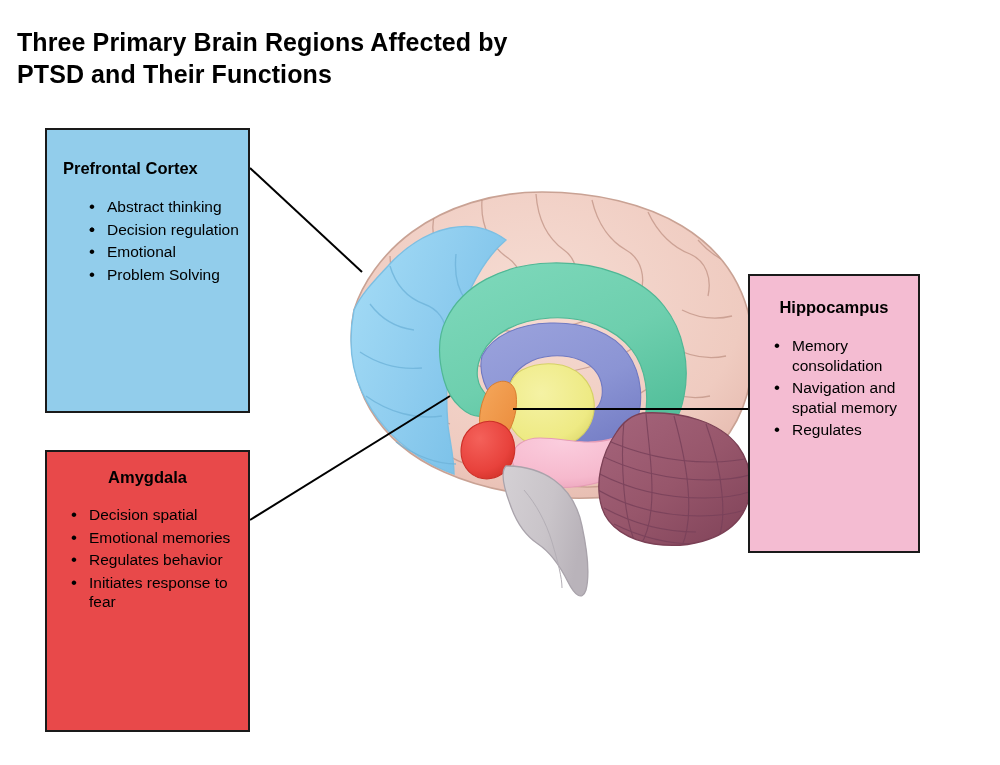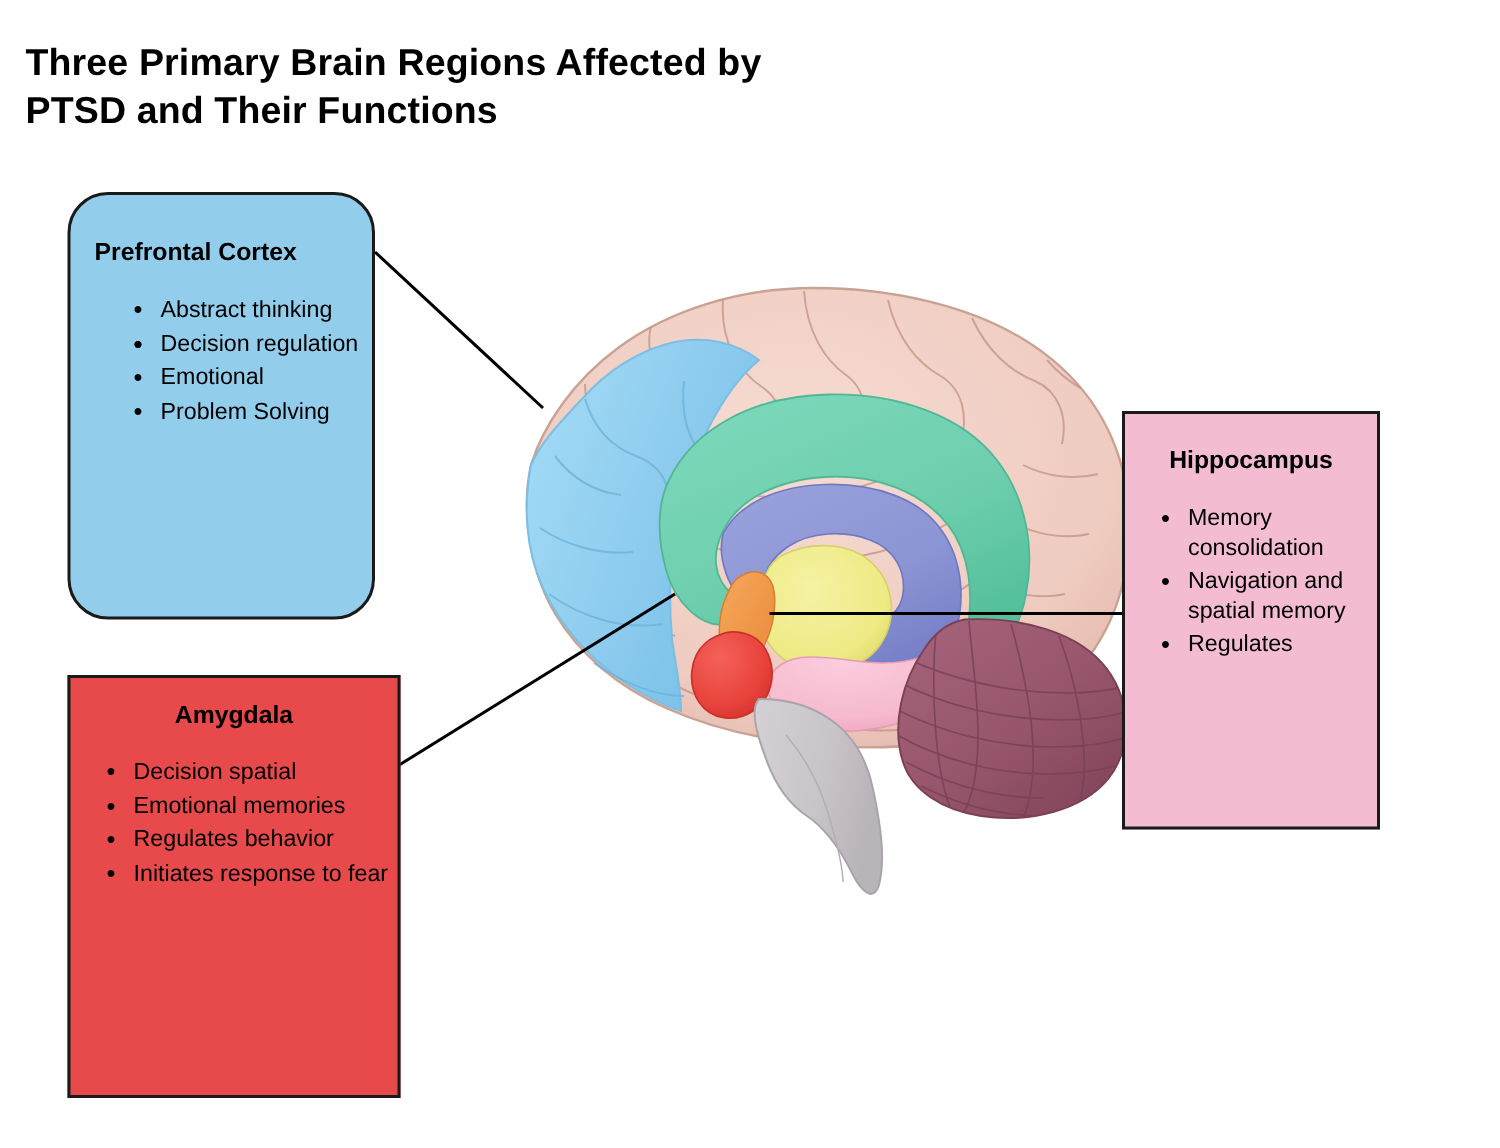--- a/index.html
+++ b/index.html
@@ -67,30 +67,29 @@
     line-height: 1.26;
   }
 
   
   #box-prefrontal {
     left: 45px;
     top: 128px;
     width: 205px;
     height: 285px;
     background: #92cdeb;
-    border-radius: 27px;
   }
   #box-prefrontal .box-title { margin: 29px 0 0 0; text-align: left; padding-left: 16px; }
   #box-prefrontal .box-list { margin: 19px 0 0 38px; }
 
   
   #box-amygdala {
     left: 45px;
     top: 450px;
-    width: 222px;
+    width: 205px;
     height: 282px;
     background: #e8494a;
   }
   #box-amygdala .box-title { margin: 16px 0 0 0; }
   #box-amygdala .box-list { margin: 18px 0 0 20px; }
 
   
   #box-hippocampus {
     left: 748px;
     top: 274px;

